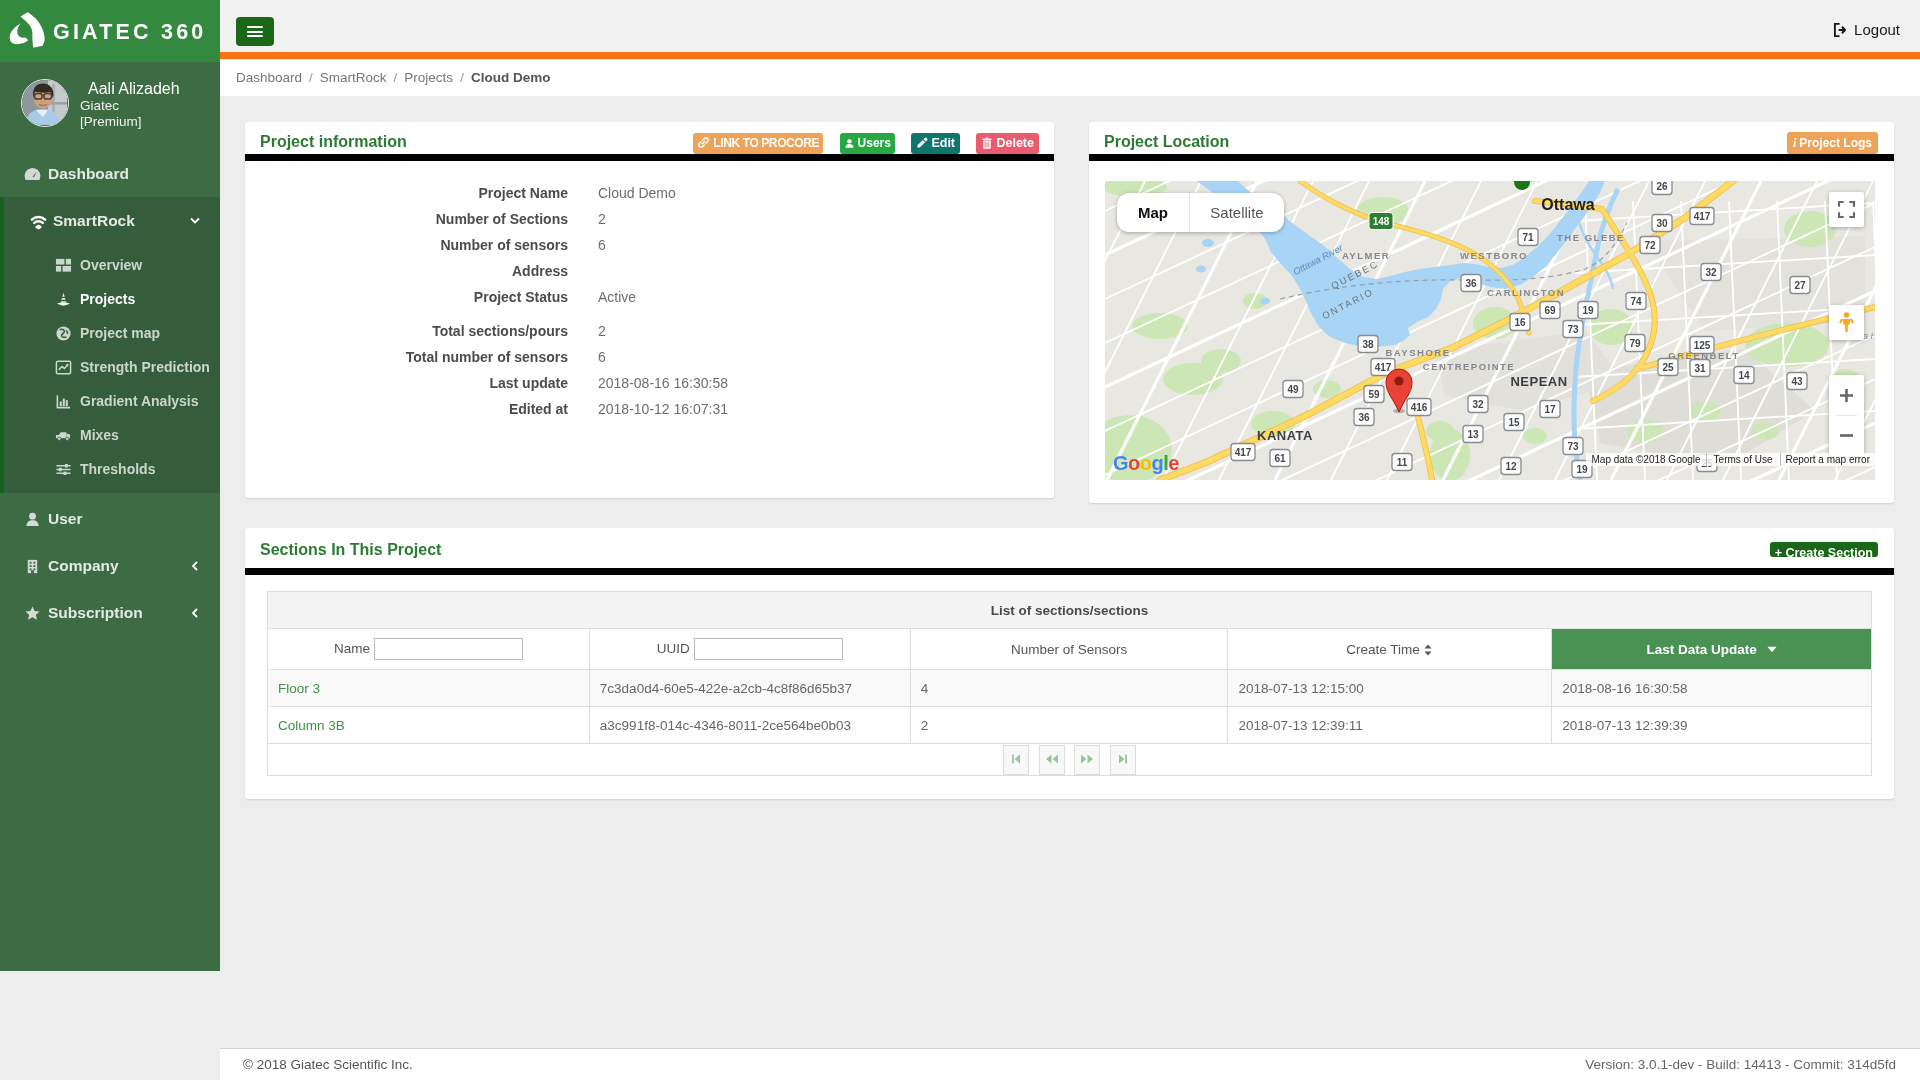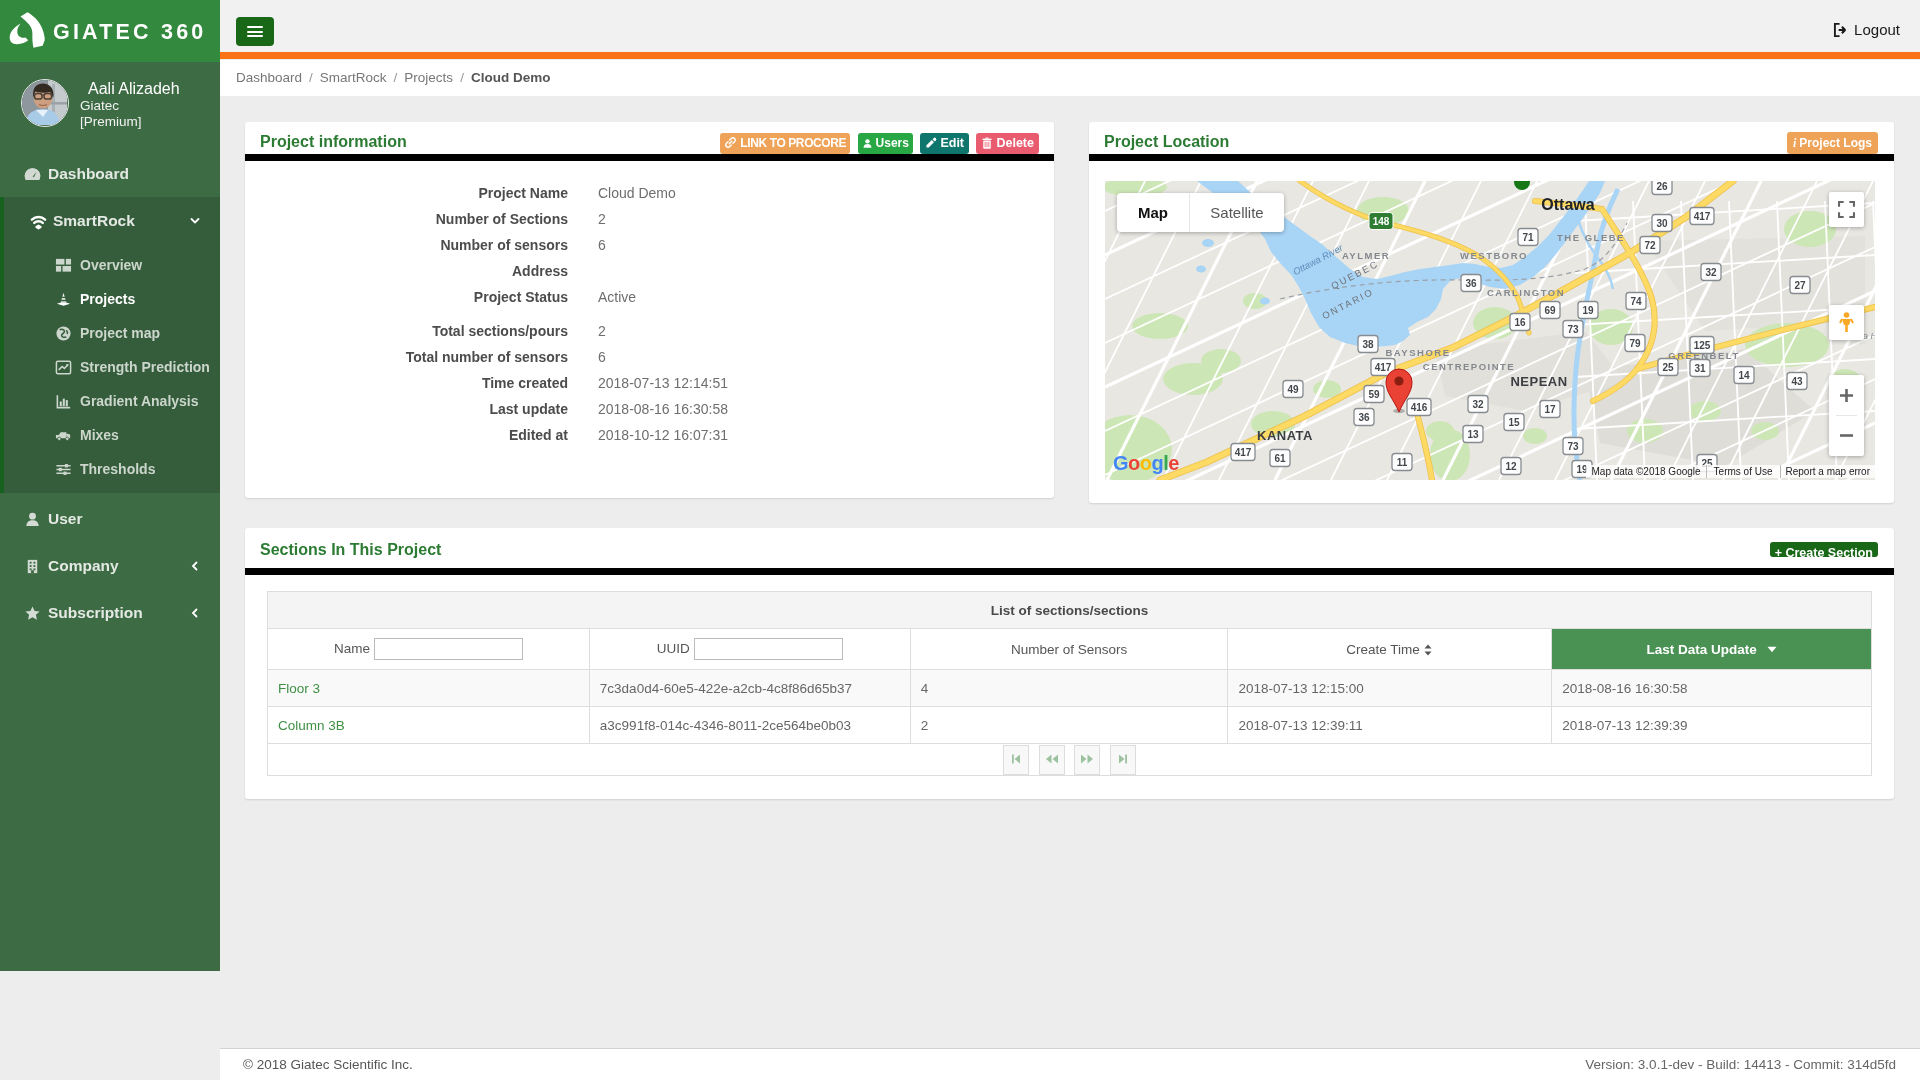--- a/index.html
+++ b/index.html
@@ -35,21 +35,21 @@
   #hamb .b { position:absolute; left:11px; width:16px; height:2.4px; background:#fff; border-radius:1px; }
   #logout { position:absolute; right:20px; top:0; height:59px; line-height:59px; color:#1a1a1a; font-size:15px; }
   #breadcrumb { position:absolute; left:220px; top:60px; width:1700px; height:36px; background:#ffffff; font-size:13.5px; color:#777; line-height:36px; padding-left:16px; }
   #breadcrumb .sep { color:#999; padding:0 7px; }
   #breadcrumb b { color:#555; }
 
   
   .card { position:absolute; background:#fff; border-radius:3px; box-shadow:0 1px 2px rgba(0,0,0,0.12); }
   .card .hd { position:relative; height:39px; border-bottom:7px solid #000000; }
   .card .hd .ttl { position:absolute; left:15px; top:11px; color:#2c7b33; font-size:16px; font-weight:600; }
-  .btn { display:inline-block; color:#fff; font-size:12.5px; font-weight:bold; border-radius:3px; height:21px; line-height:21px; padding:0 5px; vertical-align:middle; margin-left:3px; }
+  .btn { display:inline-block; color:#fff; font-size:12.5px; font-weight:bold; border-radius:3px; height:21px; line-height:21px; padding:0 5px; vertical-align:middle; margin-left:12px; }
   .btn svg { vertical-align:-2px; margin-right:3px; }
 
   #card-info { left:245px; top:122px; width:809px; height:376px; }
   #card-info .btns { position:absolute; right:15px; top:11px; }
   .infrow { display:flex; height:26px; line-height:26px; font-size:14px; }
   .infrow .lb { width:323px; text-align:right; font-weight:bold; color:#4c4c4c;padding-left:16px; }
   .infrow .vl { margin-left:30px; color:#6e6e6e; }
 
   #card-map { left:1089px; top:122px; width:805px; height:381px; }
   #map { position:absolute; left:16px; top:59px; width:770px; height:299px; background:#e8e6e1; overflow:hidden; }
@@ -274,24 +274,20 @@
         <div class="vl">Active</div>
       </div>
     <div style="height:8px"></div>
     <div class="infrow">
         <div class="lb">Total sections/pours</div>
         <div class="vl">2</div>
       </div>
     <div class="infrow">
         <div class="lb">Total number of sensors</div>
         <div class="vl">6</div>
-      </div>
-    <div class="infrow">
-        <div class="lb">Time created</div>
-        <div class="vl">2018-07-13 12:14:51</div>
       </div>
     <div class="infrow">
         <div class="lb">Last update</div>
         <div class="vl">2018-08-16 16:30:58</div>
       </div>
     <div class="infrow">
         <div class="lb">Edited at</div>
         <div class="vl">2018-10-12 16:07:31</div>
       </div>
   </div>
@@ -480,21 +476,21 @@
         <text x="477" y="291.5" font-size="10" font-weight="bold" fill="#43474c" text-anchor="middle">19</text>
         <rect x="592.0" y="273.5" width="20" height="17" rx="3" fill="#fdfdfd" stroke="#878c91" stroke-width="1.3"></rect>
         <text x="602" y="285.5" font-size="10" font-weight="bold" fill="#43474c" text-anchor="middle">25</text>
         <rect x="547.0" y="-3.5" width="20" height="17" rx="3" fill="#fdfdfd" stroke="#878c91" stroke-width="1.3"></rect>
         <text x="557" y="8.5" font-size="10" font-weight="bold" fill="#43474c" text-anchor="middle">26</text>
         <circle cx="417" cy="1" r="8" fill="#157815"></circle>
         <ellipse cx="294" cy="230" rx="6" ry="2.2" fill="rgba(0,0,0,0.25)"></ellipse>
         <path d="M294,231 C288,217 281,212 281,201 A13,13 0 1 1 307,201 C307,212 300,217 294,231 Z" fill="#ea4335" stroke="#b31412" stroke-width="1"></path>
         <circle cx="294" cy="200" r="4.6" fill="#8a1f11"></circle>
       </svg>
-<div style="position:absolute;left:12px;top:12px;width:167px;height:39px;background:#fff;box-shadow:0 1px 4px rgba(0,0,0,0.3);border-radius:4px;font-size:15px;">
+<div style="position:absolute;left:12px;top:12px;width:167px;height:39px;background:#fff;box-shadow:0 1px 4px rgba(0,0,0,0.3);border-radius:12px;font-size:15px;">
   <span style="position:absolute;left:0;top:0;width:72px;text-align:center;line-height:39px;font-weight:600;color:#111;">Map</span>
   <span style="position:absolute;left:72px;top:0;width:95px;text-align:center;line-height:39px;color:#565656;border-left:1px solid #e6e6e6;">Satellite</span>
 </div>
 <div style="position:absolute;left:724px;top:11px;width:35px;height:35px;background:#fff;box-shadow:0 1px 4px rgba(0,0,0,0.3);border-radius:2px;">
   <svg width="17" height="17" viewBox="0 0 18 18" style="position:absolute;left:9px;top:9px;">
           <path d="M1,6 L1,1 L6,1 M12,1 L17,1 L17,6 M17,12 L17,17 L12,17 M6,17 L1,17 L1,12" stroke="#666" stroke-width="2.4" fill="none"></path>
         </svg>
 </div>
 <div style="position:absolute;left:724px;top:124px;width:35px;height:35px;background:#fff;box-shadow:0 1px 4px rgba(0,0,0,0.3);border-radius:2px;">
   <svg width="17" height="21" viewBox="0 0 17 21" style="position:absolute;left:9px;top:7px;">
@@ -506,21 +502,21 @@
 <div style="position:absolute;left:724px;top:194px;width:35px;height:81px;background:#fff;box-shadow:0 1px 4px rgba(0,0,0,0.3);border-radius:2px;">
   <svg width="15" height="15" viewBox="0 0 15 15" style="position:absolute;left:10px;top:13px;">
           <path d="M7.5,1 L7.5,14 M1,7.5 L14,7.5" stroke="#666" stroke-width="2.6"></path>
         </svg>
   <div style="position:absolute;left:7px;top:40px;width:21px;border-top:1px solid #e6e6e6;"></div>
   <svg width="15" height="15" viewBox="0 0 15 15" style="position:absolute;left:10px;top:53px;">
           <path d="M1,7.5 L14,7.5" stroke="#666" stroke-width="2.6"></path>
         </svg>
 </div>
 <div style="position:absolute;left:8px;top:271px;font-size:20px;font-weight:bold;letter-spacing:-0.5px;"><span style="color:#4285F4">G</span><span style="color:#EA4335">o</span><span style="color:#FBBC05">o</span><span style="color:#4285F4">g</span><span style="color:#34A853">l</span><span style="color:#EA4335">e</span></div>
-<div style="position:absolute;right:0;bottom:0;height:15px;font-size:10px;color:#222;white-space:nowrap;">
+<div style="position:absolute;right:0;bottom:0;height:27px;font-size:10px;color:#222;white-space:nowrap;">
   <span style="background:rgba(255,255,255,0.8);padding:1px 5px;display:inline-block;height:13px;">Map data ©2018 Google</span><span style="background:rgba(255,255,255,0.8);padding:1px 7px;display:inline-block;height:13px;border-left:1px solid #bbb;">Terms of Use</span><span style="background:rgba(255,255,255,0.8);padding:1px 5px;display:inline-block;height:13px;border-left:1px solid #bbb;">Report a map error</span>
 </div>
 </div>
 </div>
 
 <div class="card" id="card-sec">
   <div class="hd">
     <span class="ttl">Sections In This Project</span>
     <span class="btn" style="background:#186818; position:absolute; right:16px; top:14px; height:15px; line-height:23px; font-weight:600;">+ Create Section</span>
   </div>

